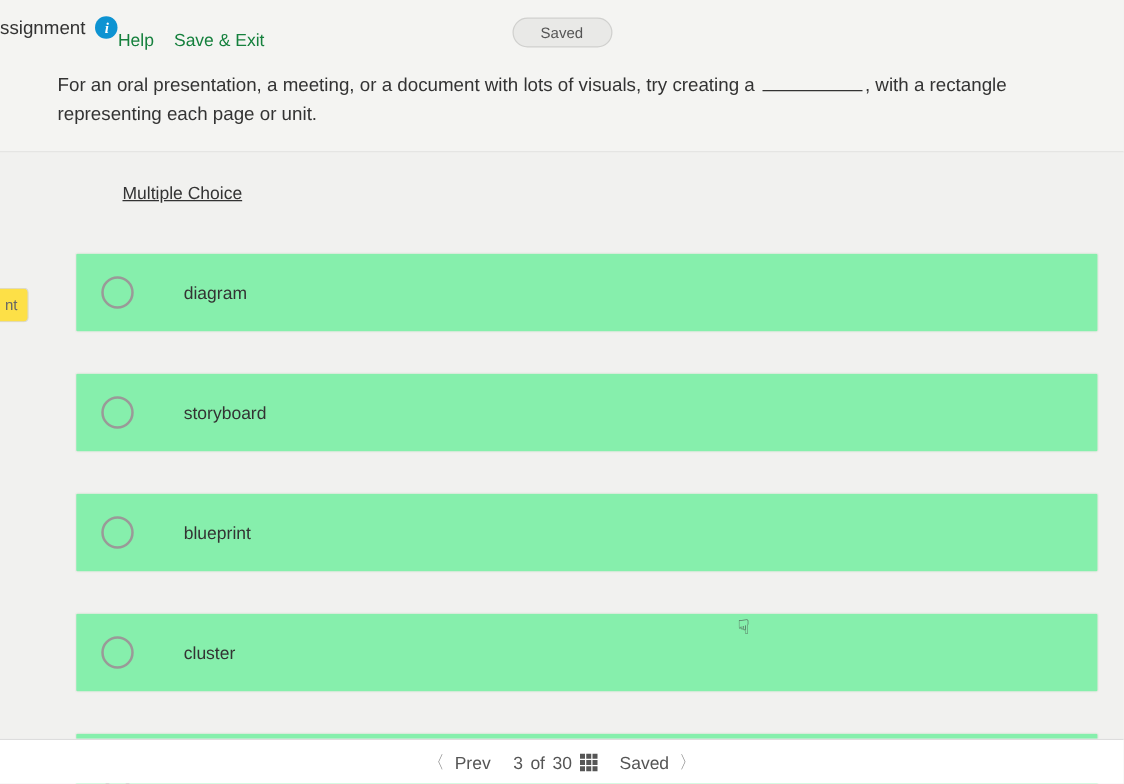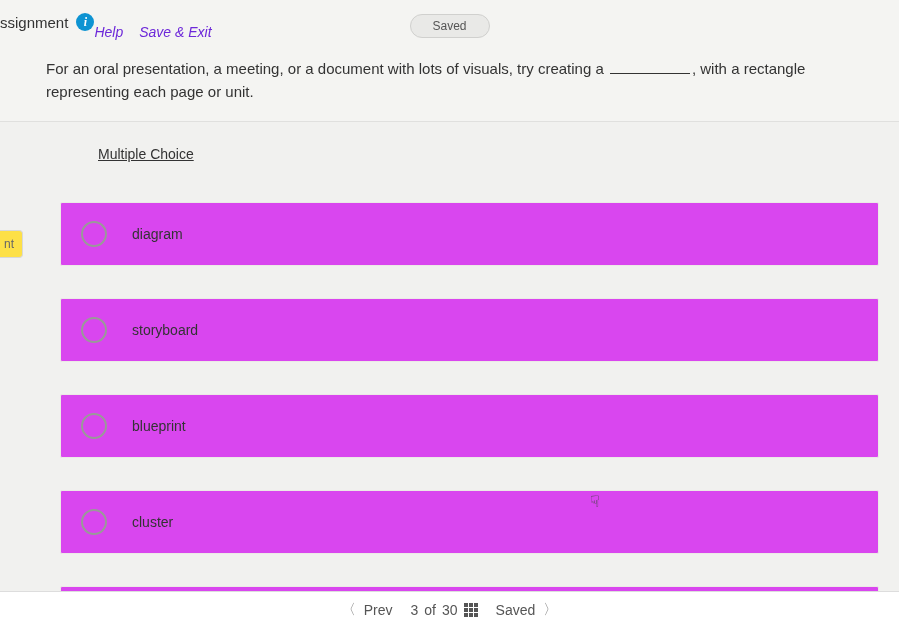--- a/index.html
+++ b/index.html
@@ -49,24 +49,23 @@
     border: 1px solid #d0d0ce;
     border-radius: 16px;
     padding: 4px 22px;
     font-size: 12px;
     color: #555;
   }
   .top-right {
     display: flex;
     gap: 16px;
     font-size: 14px;
-    color: #6d28d9;
+    color: #15803d;
     align-items: center;
     padding-top: 20px;
-    font-style: italic;
   }
   .question-row {
     display: flex;
     align-items: center;
     padding: 18px 10px 18px 0;
     border-bottom: 1px solid #e0e0de;
   }
   .qnum {
     width: 48px;
     font-size: 34px;
@@ -95,28 +94,28 @@
     padding: 24px 20px 0 60px;
     background: #f1f1ef;
   }
   .mc-label {
     font-size: 14px;
     color: #333;
     padding: 0 0 40px 38px;
     text-decoration: underline;
   }
   .option {
-    background: #d946ef;
+    background: #86efac;
     border: 1px solid #eceae6;
     border-radius: 2px;
     margin: 0 0 32px 0;
     padding: 18px 20px;
     display: flex;
     align-items: center;
-    gap: 25px;
+    gap: 40px;
   }
   .radio {
     width: 26px; height: 26px;
     border: 2px solid #9a9a98;
     border-radius: 50%;
     flex-shrink: 0;
   }
   .opt-label {
     font-size: 14px;
     color: #333;

